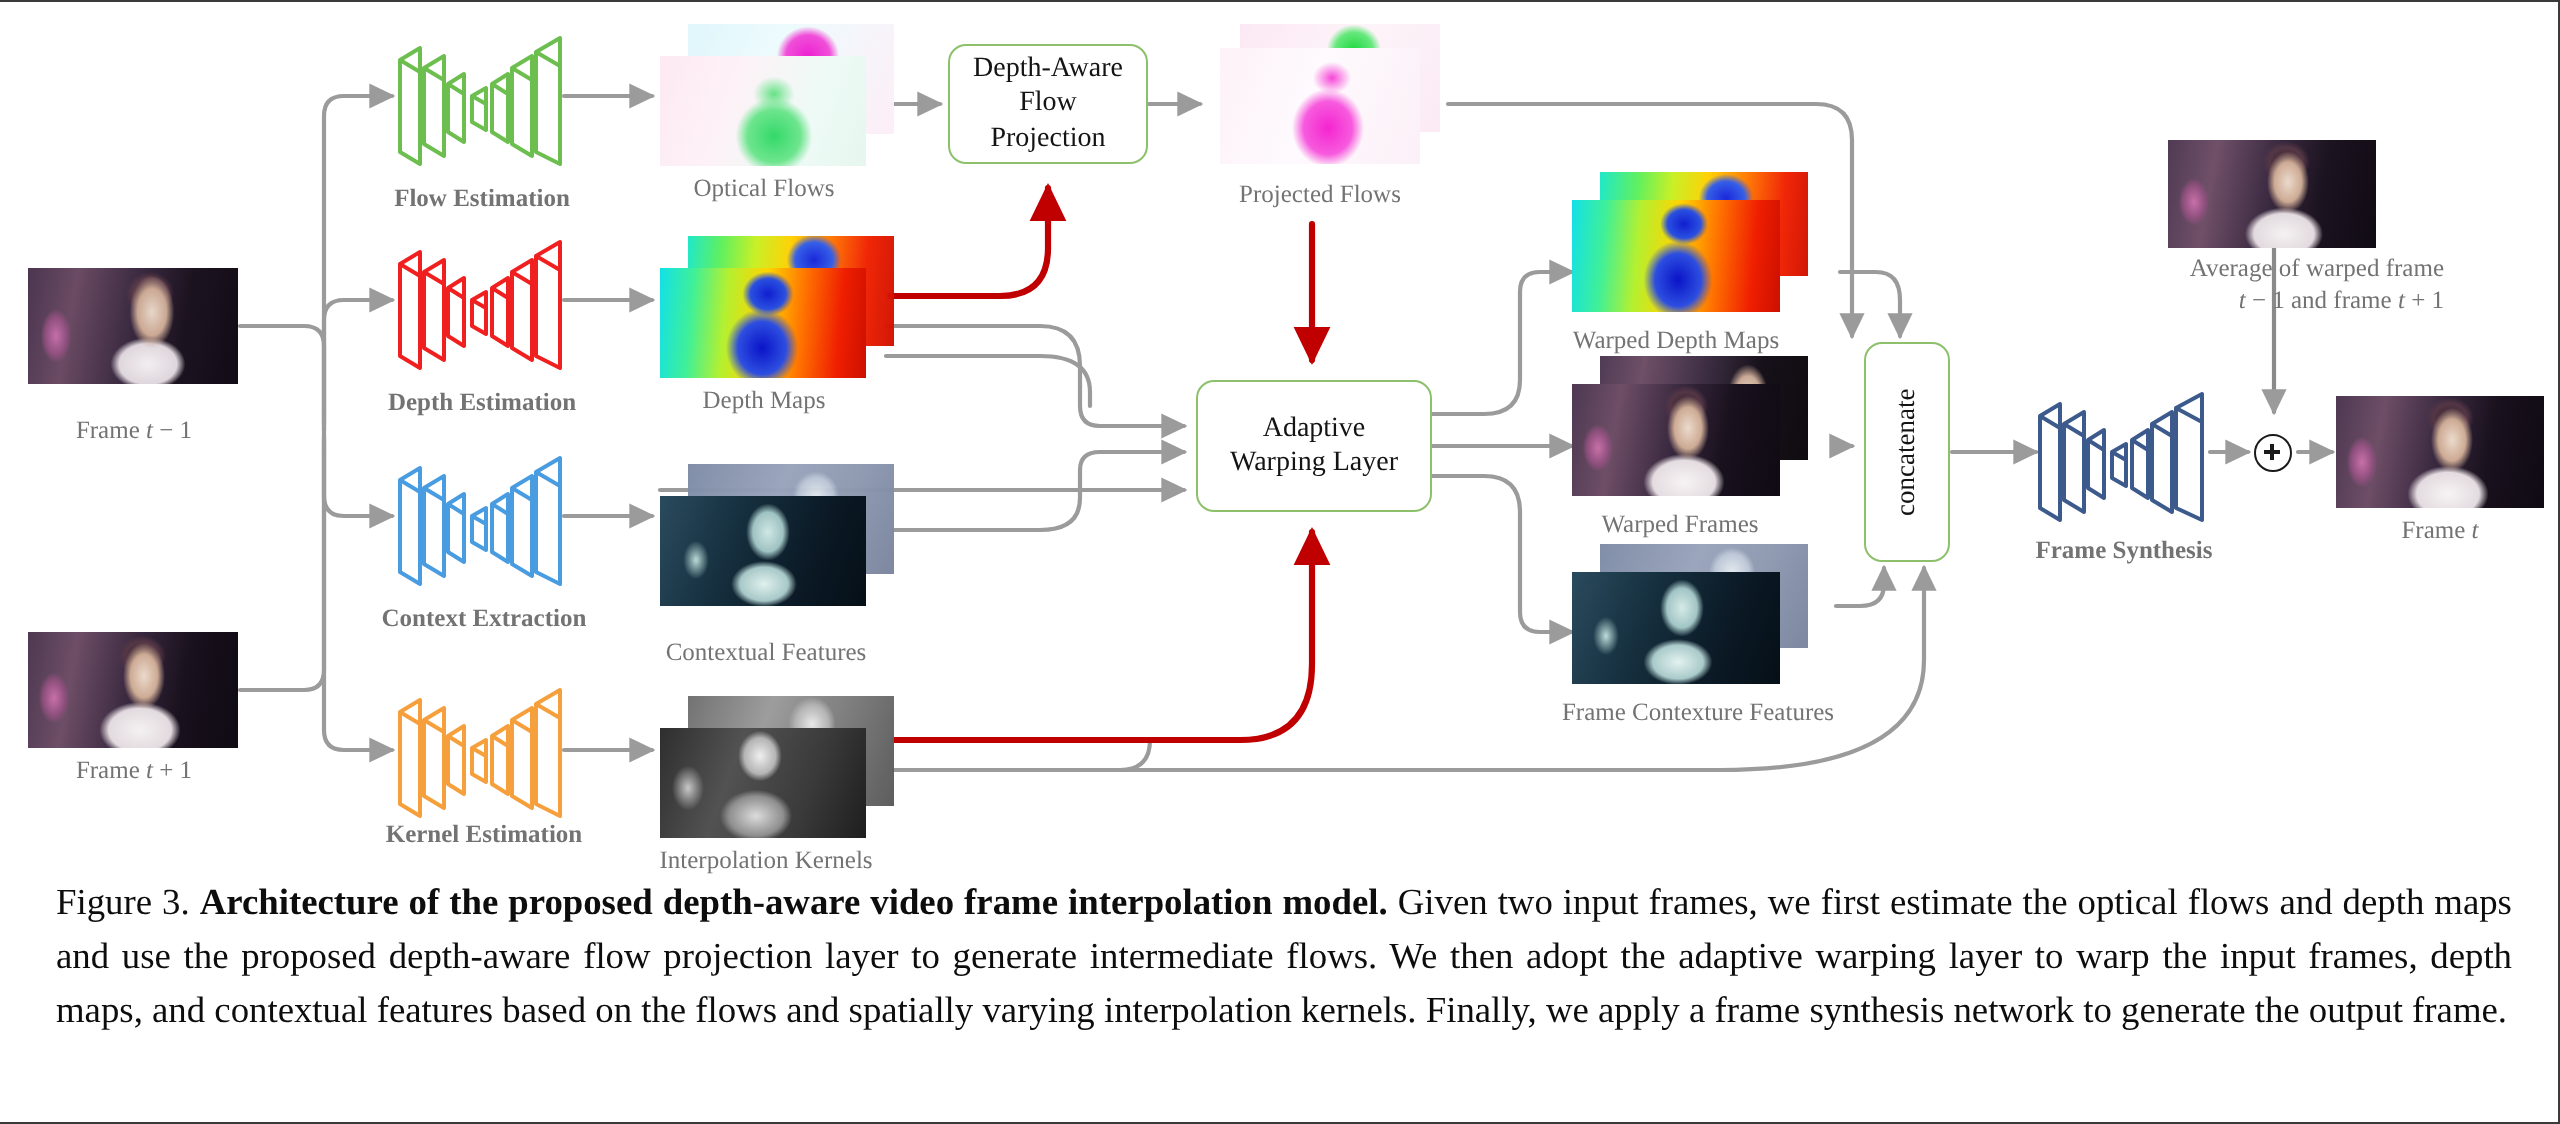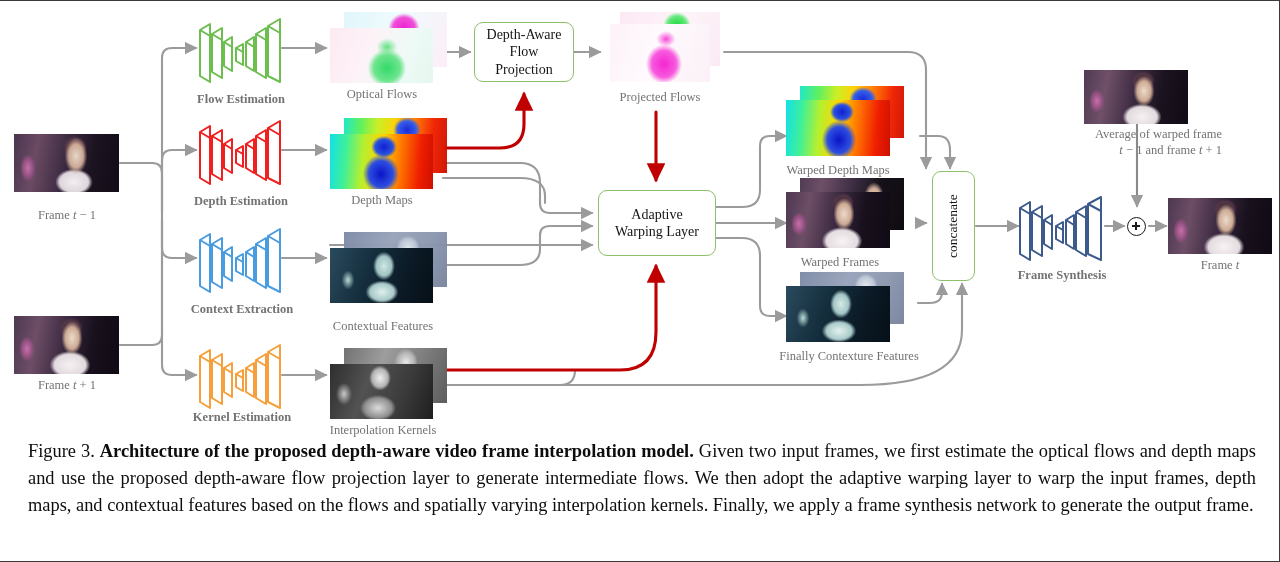--- a/index.html
+++ b/index.html
@@ -459,21 +459,21 @@
       <div class="thumb back" style="left:800px; top:272px; width:104px; height:52px;
            background-image:
              radial-gradient(ellipse 14px 15px at 66px 14px, #e2e8ef 0%, #bcc6d6 60%, rgba(0,0,0,0) 82%),
              linear-gradient(115deg, #7e8ba6 0%, #98a3ba 40%, #8d98b0 70%, #79859e 100%);"></div>
       <div class="thumb" style="left:786px; top:286px; width:104px; height:56px;
            background-image:
              radial-gradient(ellipse 13px 17px at 55px 18px, #d4eae7 0%, #a2c5c5 58%, rgba(0,0,0,0) 84%),
              radial-gradient(ellipse 21px 14px at 53px 45px, #e2f2f0 0%, #aacaca 60%, rgba(0,0,0,0) 82%),
              radial-gradient(ellipse 8px 12px at 17px 32px, #bcdedb 0%, rgba(0,0,0,0) 80%),
              linear-gradient(110deg, #2a4b5e 0%, #16303f 35%, #0b1a26 70%, #060f16 100%);"></div>
-      <div class="caption-lbl" style="left:754px; top:349px; width:190px;">Finally Contexture Features</div>
+      <div class="caption-lbl" style="left:754px; top:349px; width:190px;">Frame Contexture Features</div>
     </div>
 
     <div class="unet" style="left:1016px; top:188px;">
       <svg width="92" height="76" viewBox="0 0 92 76">
         <g fill="none" stroke="#3d5a8c" stroke-width="2" stroke-linejoin="round">
           <path d="M4,20 L4,66 L14,72 L14,26 Z"></path>
             <path d="M4,20 L14,14 L14,26"></path>
           <path d="M16,24 L16,62 L26,68 L26,30 Z"></path>
             <path d="M16,24 L26,18 L26,30"></path>
           <path d="M28,32 L28,56 L36,61 L36,37 Z"></path>

